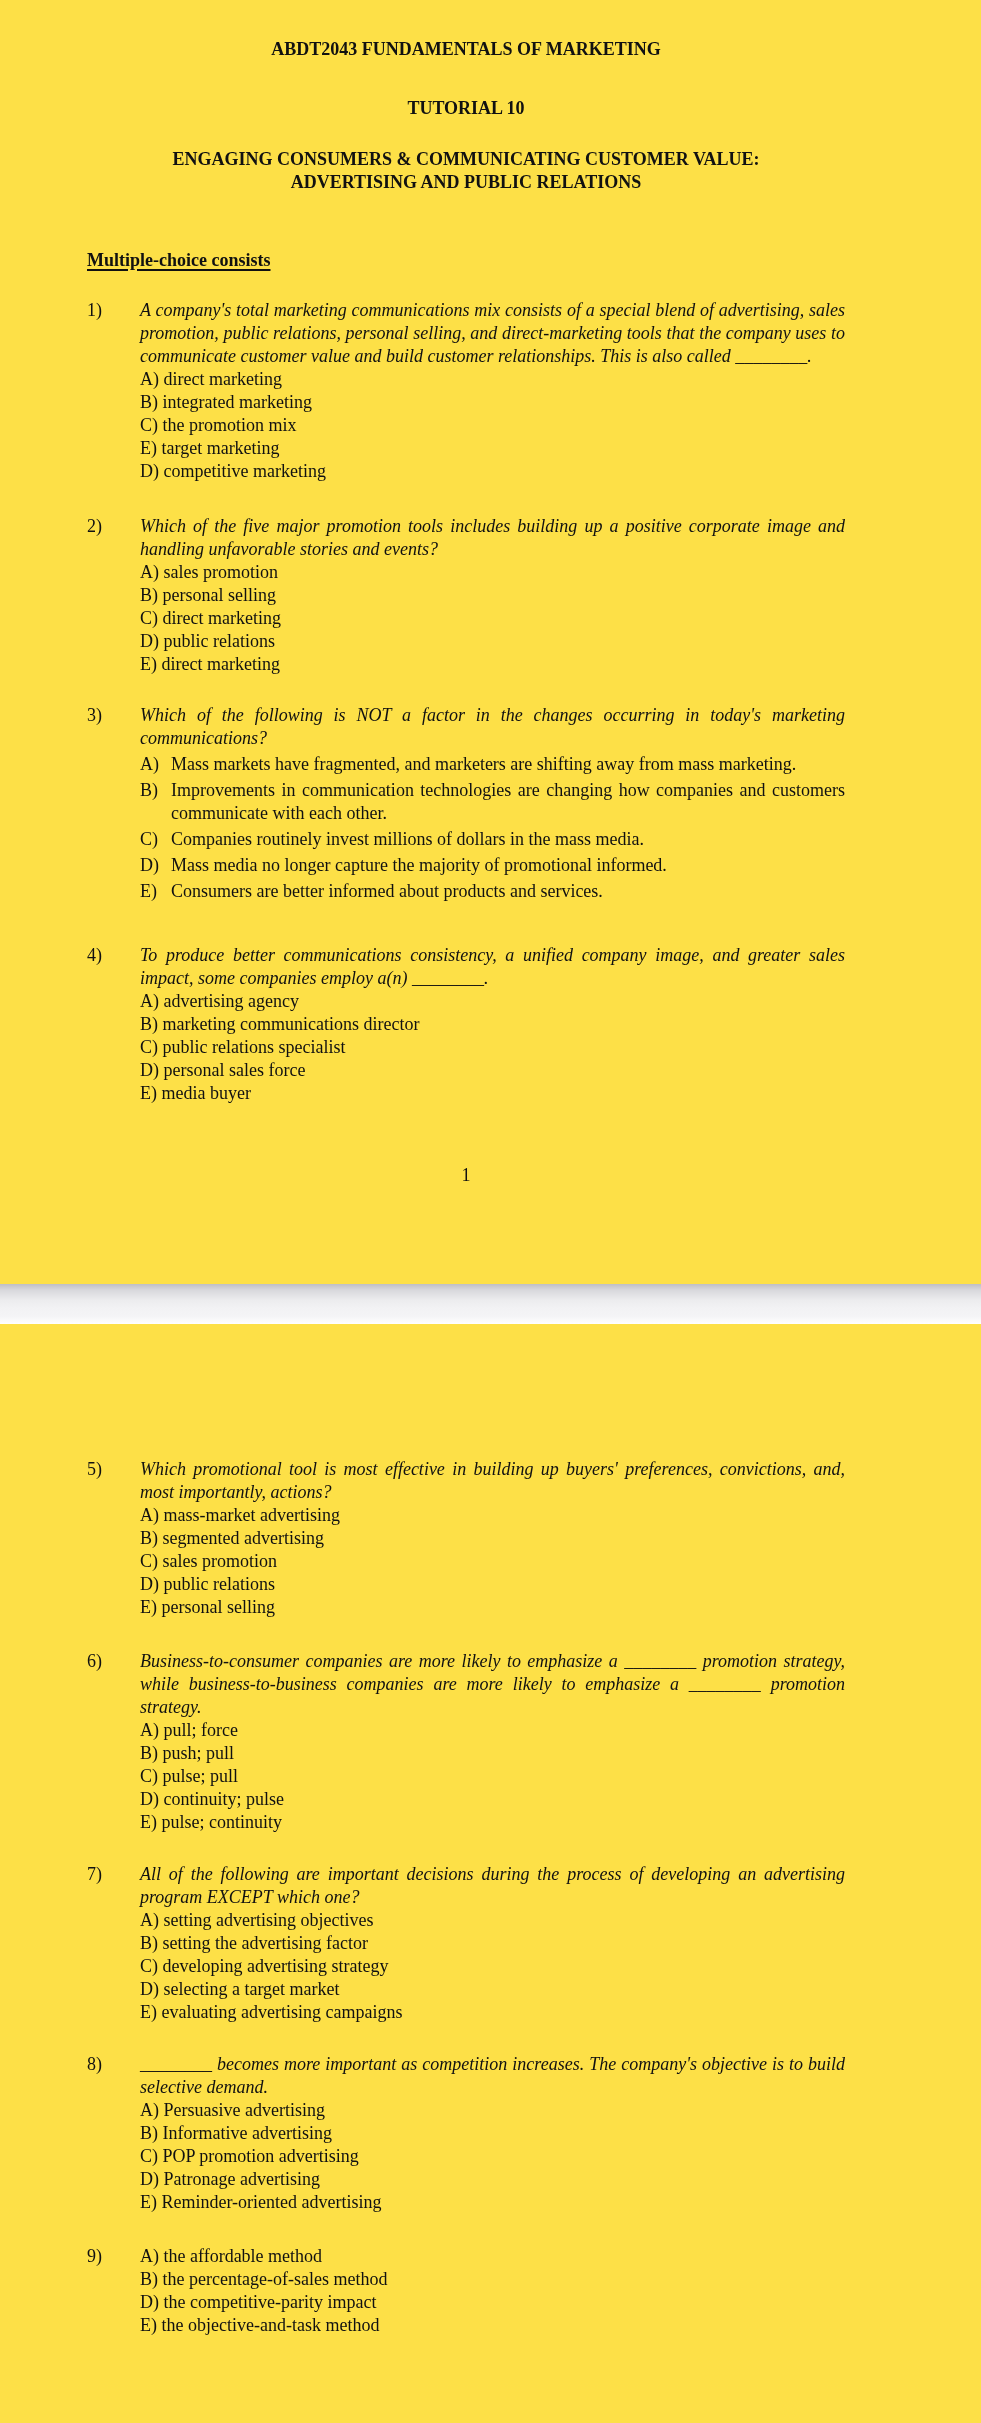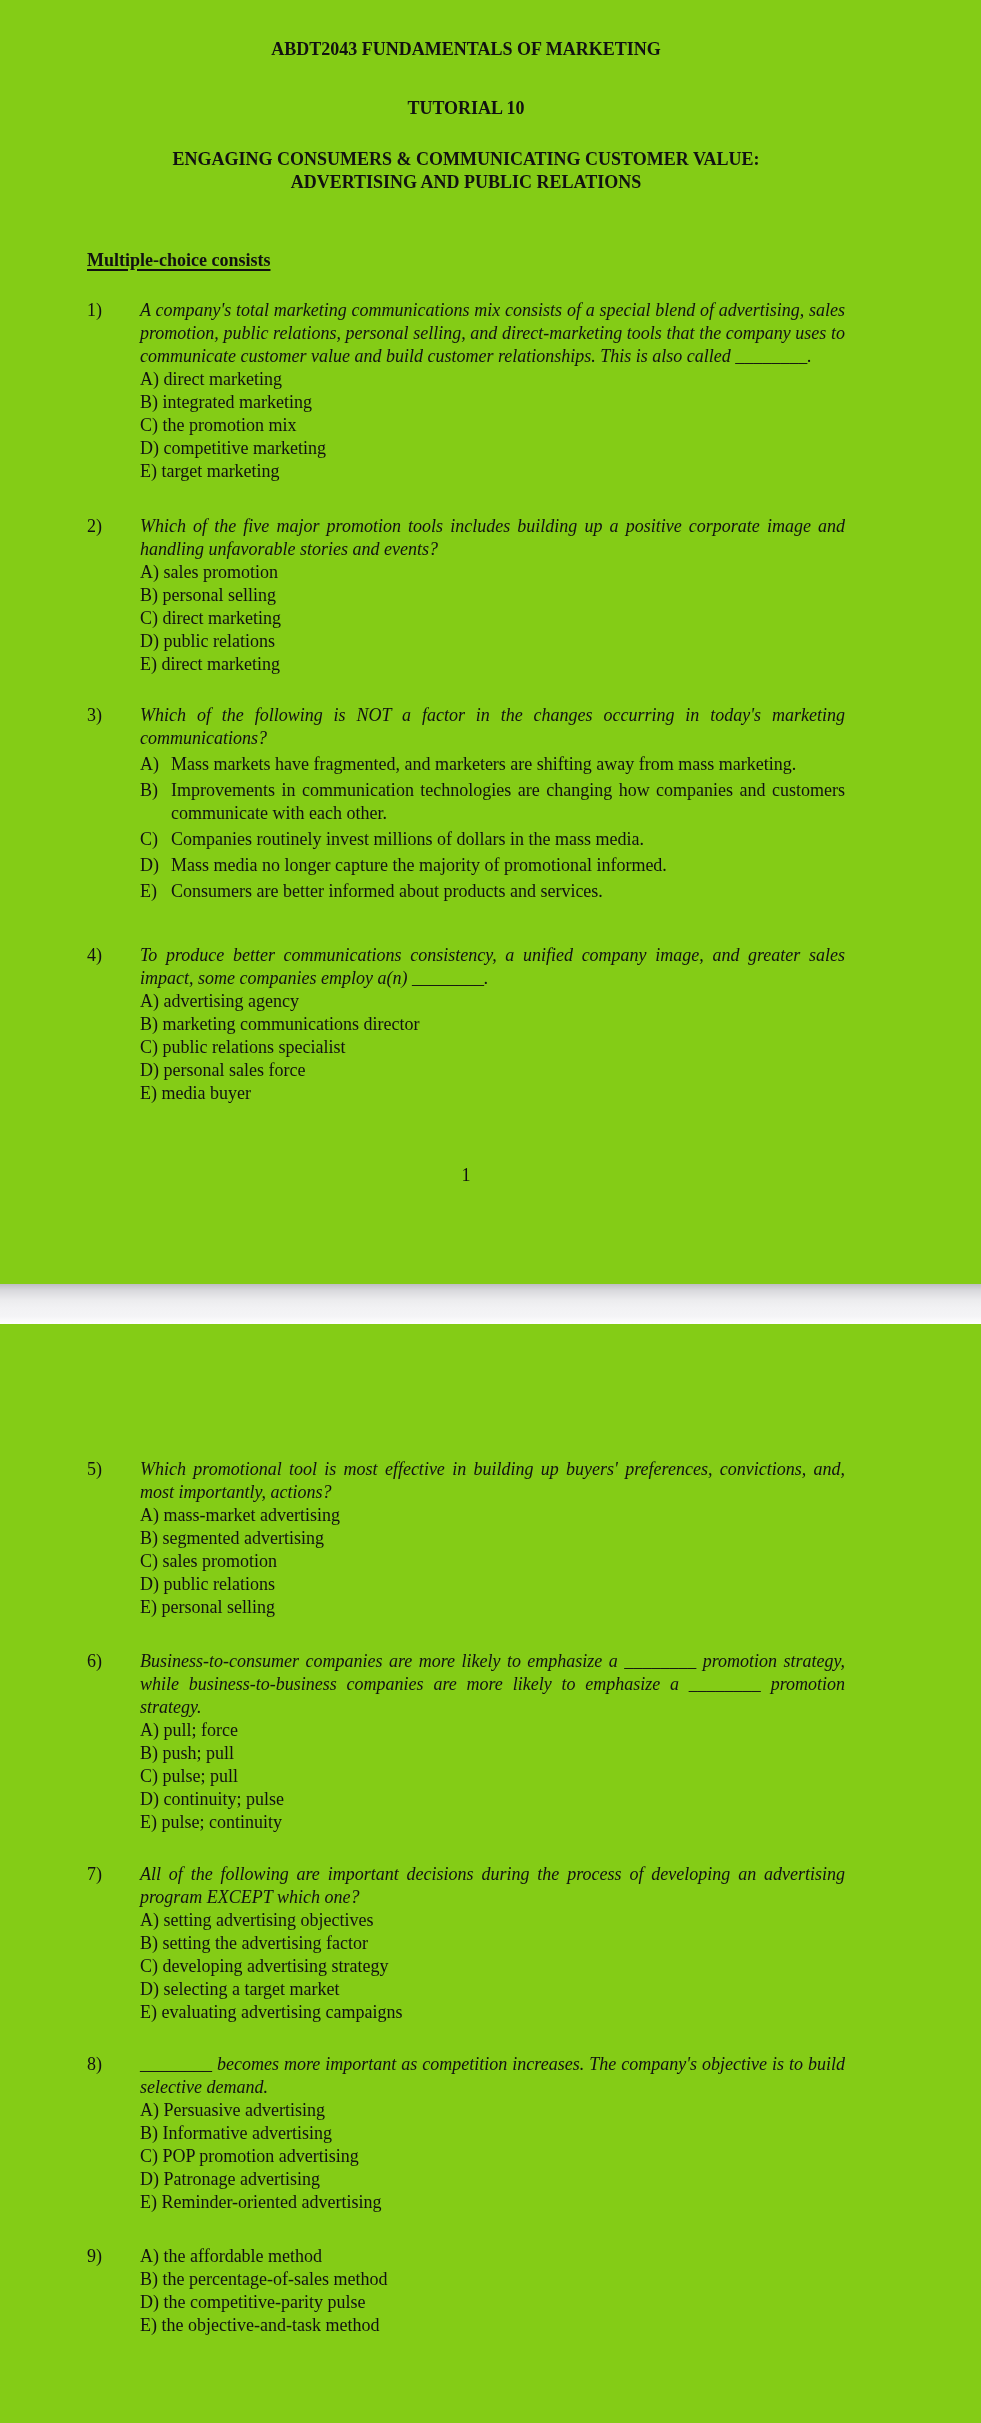--- a/index.html
+++ b/index.html
@@ -9,21 +9,21 @@
   }
   body {
     width: 981px;
     font-family: "Liberation Serif", serif;
     font-size: 18px;
     line-height: 23px;
     color: #111111;
   }
   .page {
     width: 981px;
-    background: #84cc16;
+    background: #fde047;
     box-sizing: border-box;
     overflow: hidden;
   }
   .page-1 { height: 1284px; padding-top: 38px; }
   .page-2 { height: 1099px; padding-top: 134px; }
   .page-break-band {
     width: 981px;
     height: 40px;
     background: linear-gradient(to bottom,
       #bfbfc4 0px, #d8d8dc 6px, #ececee 16px, #f2f2f4 24px, #f4f4f6 32px, #ffffff 40px);
@@ -94,22 +94,22 @@
 
     <div class="section-heading">Multiple-choice consists</div>
 
     <div class="question" style="margin-top:27px">
       <div class="qnum">1)</div>
       <div class="qbody">
         <p class="qtext">A company's total marketing communications mix consists of a special blend of advertising, sales promotion, public relations, personal selling, and direct-marketing tools that the company uses to communicate customer value and build customer relationships. This is also called ________.</p>
         <div class="opt">A) direct marketing</div>
         <div class="opt">B) integrated marketing</div>
         <div class="opt">C) the promotion mix</div>
+        <div class="opt">E) target marketing</div>
         <div class="opt">D) competitive marketing</div>
-        <div class="opt">E) target marketing</div>
       </div>
     </div>
 
     <div class="question" style="margin-top:32px">
       <div class="qnum">2)</div>
       <div class="qbody">
         <p class="qtext">Which of the five major promotion tools includes building up a positive corporate image and handling unfavorable stories and events?</p>
         <div class="opt">A) sales promotion</div>
         <div class="opt">B) personal selling</div>
         <div class="opt">C) direct marketing</div>
@@ -197,19 +197,19 @@
         <div class="opt">D) Patronage advertising</div>
         <div class="opt">E) Reminder-oriented advertising</div>
       </div>
     </div>
 
     <div class="question" style="margin-top:31px">
       <div class="qnum">9)</div>
       <div class="qbody">
         <div class="opt">A) the affordable method</div>
         <div class="opt">B) the percentage-of-sales method</div>
-        <div class="opt">D) the competitive-parity pulse</div>
+        <div class="opt">D) the competitive-parity impact</div>
         <div class="opt">E) the objective-and-task method</div>
       </div>
     </div>
 
   </div>
 </div>
 
 </body></html>

